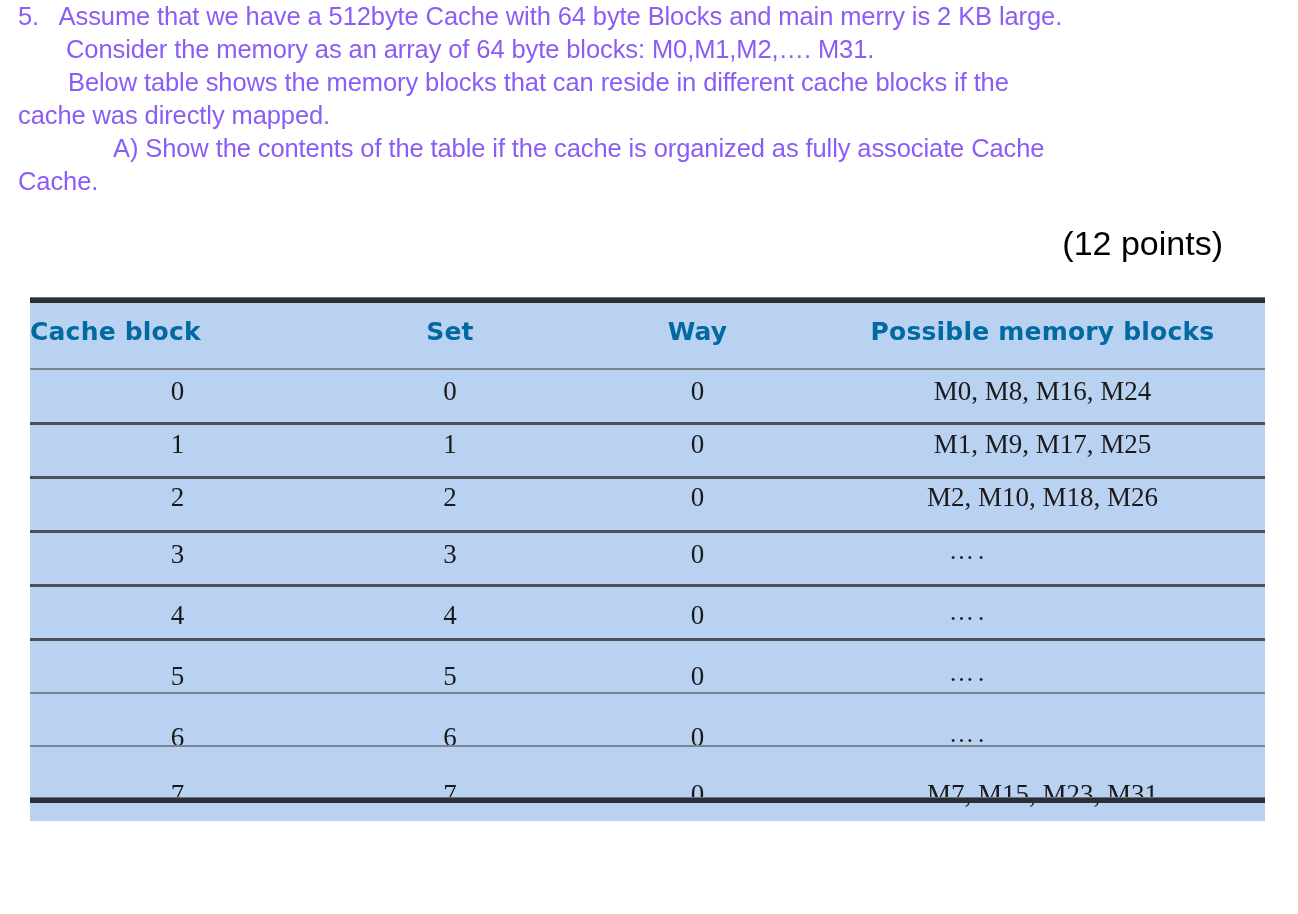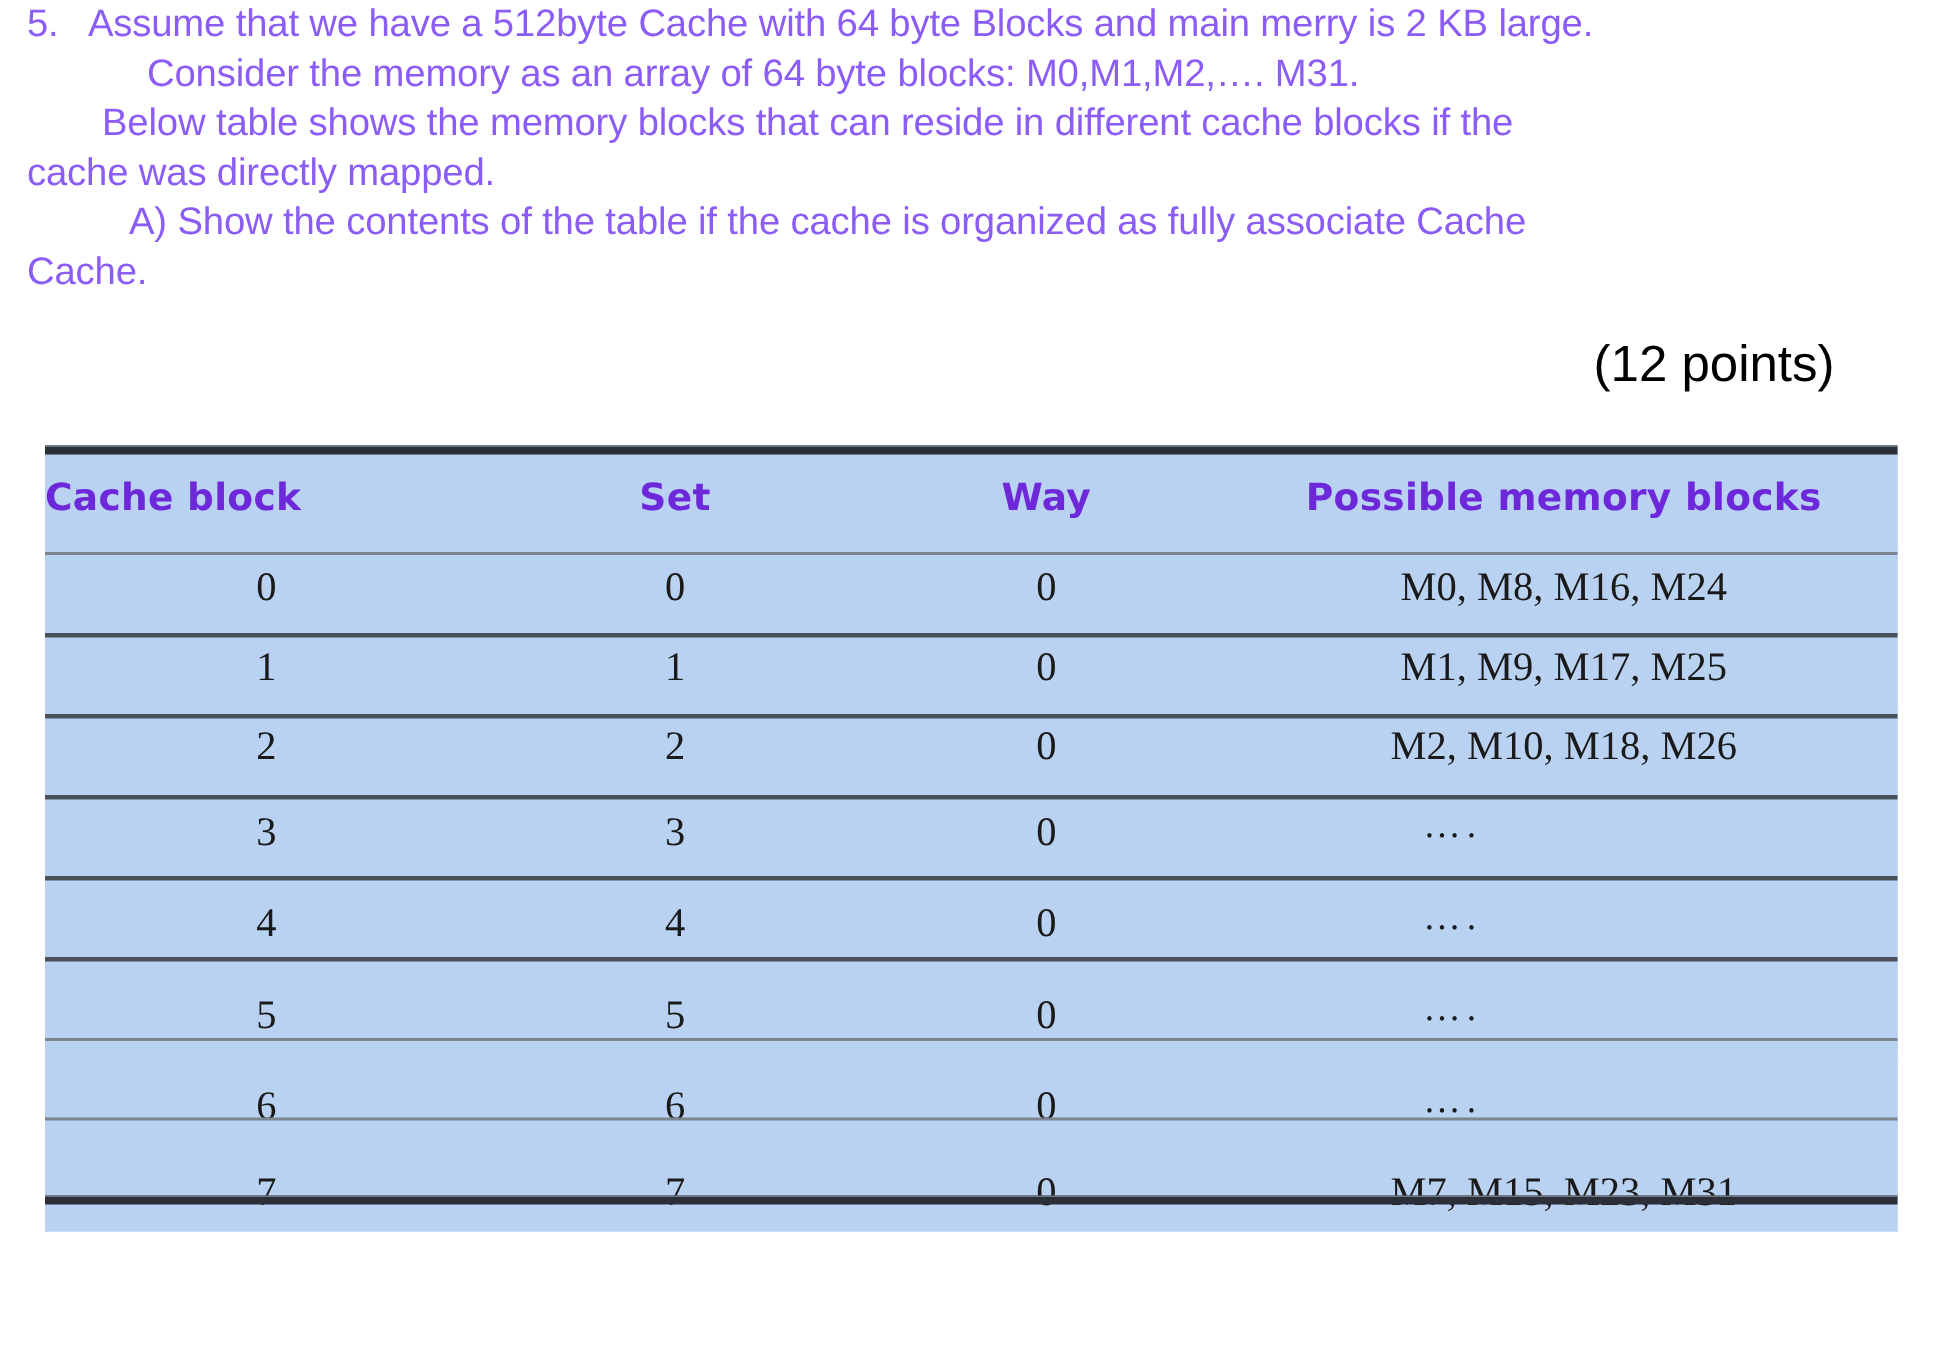--- a/index.html
+++ b/index.html
@@ -25,24 +25,24 @@
   }
   .q-line {
     font-family: "Liberation Sans", sans-serif;
     font-size: 25.5px;
     line-height: 33px;
     color: #8b5cf6;
     white-space: pre;
     letter-spacing: -0.1px;
   }
   .q-line.l1 { padding-left: 18px; text-indent: 0; }
-  .q-line.l2 { padding-left: 98px; }
+  .q-line.l2 { padding-left: 66px; }
   .q-line.l3 { padding-left: 68px; }
   .q-line.l4 { padding-left: 18px; }
-  .q-line.l5 { padding-left: 86px; }
+  .q-line.l5 { padding-left: 113px; }
   .q-line.l6 { padding-left: 117px; }
   .q-line.l7 { padding-left: 18px; }
 
   .points-line {
     position: absolute;
     left: 0;
     top: 228px;
     width: 1223px;
     text-align: right;
     font-size: 34px;
@@ -65,21 +65,21 @@
   }
   table.cache-table col.c-block { width: 295px; }
   table.cache-table col.c-set   { width: 250px; }
   table.cache-table col.c-way   { width: 245px; }
   table.cache-table col.c-mem   { width: 445px; }
 
   table.cache-table thead th {
     font-family: "DejaVu Sans", sans-serif;
     font-weight: bold;
     font-size: 25px;
-    color: #6d28d9;
+    color: #0369a1;
     background: #bad2f2;
     padding: 0;
     height: 68px;
     vertical-align: middle;
     letter-spacing: 0.2px;
   }
   th.h-block { text-align: left;   padding-left: 2px; }
   th.h-set   { text-align: center; padding-right: 0px; }
   th.h-way   { text-align: center; padding-right: 2px; }
   th.h-mem   { text-align: center; padding-right: 0px; }

